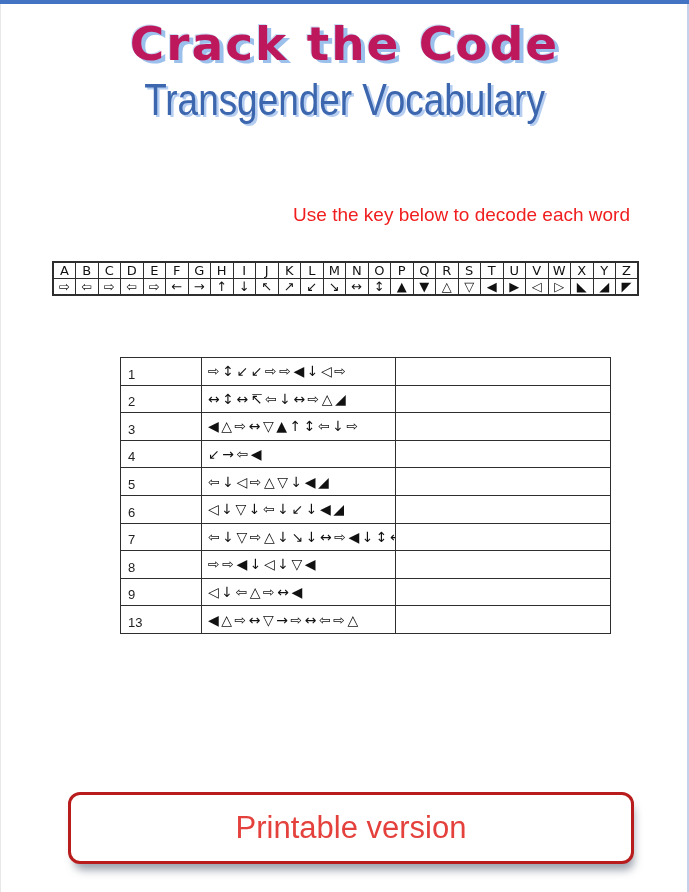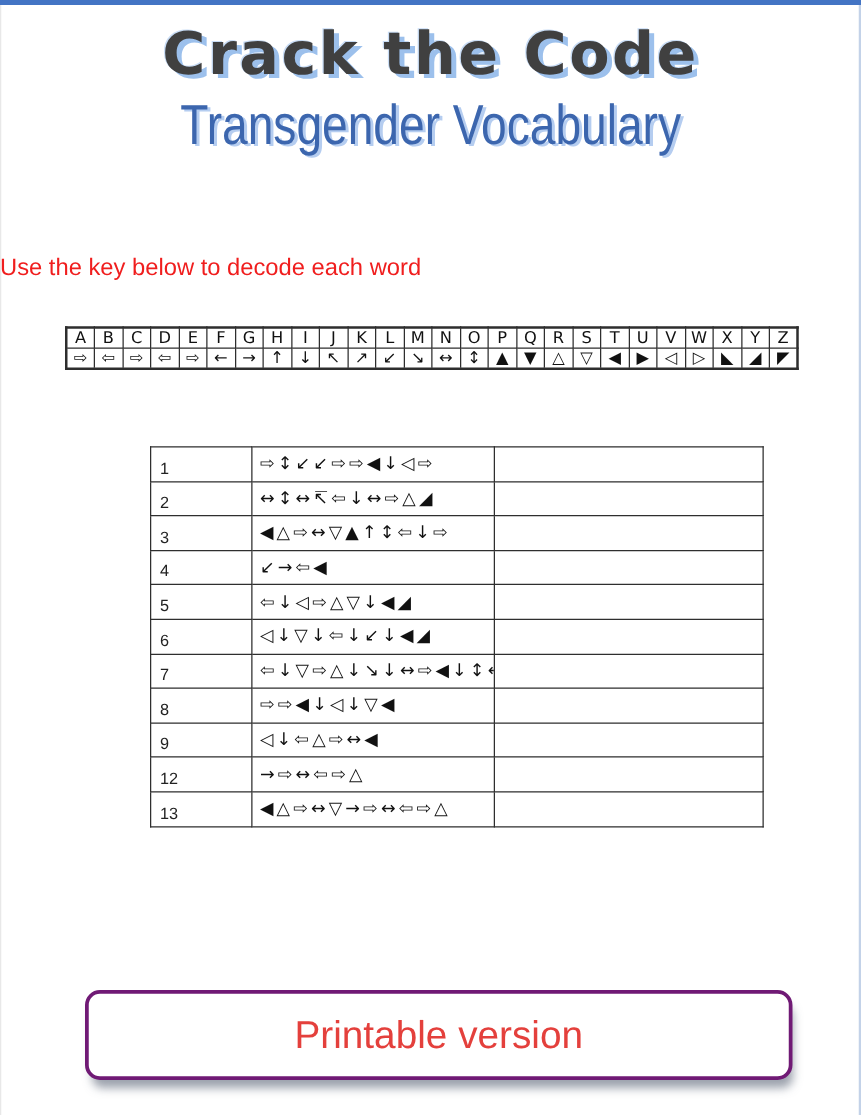--- a/index.html
+++ b/index.html
@@ -25,36 +25,36 @@
     width: 1px; height: 888px;
     background: #e8e8e8;
   }
   .main-title {
     position: absolute; left: 0; top: 16px; width: 689px;
     text-align: center;
     font-family: "DejaVu Sans", sans-serif;
     font-weight: bold;
     font-size: 47px;
     letter-spacing: 2px;
-    color: #404040;
+    color: #be185d;
     text-shadow: 4px 3px 0 #9cc0ec, -1px -1px 0 #c8dcf5;
   }
   .sub-title {
     position: absolute; left: 0; top: 74px; width: 689px;
     text-align: center;
     font-size: 45px;
     font-weight: normal;
     color: #3c66ae;
     transform: scaleX(0.82);
     transform-origin: 50% 50%;
     text-shadow: 3px 2px 0 #b5cdf0;
   }
   .instruction {
     position: absolute; left: 0; top: 204px; width: 630px;
-    text-align: left;
+    text-align: right;
     font-size: 19px;
     color: #f01e1e;
   }
   table { border-collapse: collapse; table-layout: fixed; }
   td { border: 1px solid #2e2e2e; }
 
   .key-table {
     position: absolute; left: 52px; top: 261px;
     width: 585px;
     border: 2px solid #2e2e2e;
@@ -89,21 +89,21 @@
     padding-left: 6px;
     vertical-align: middle;
     white-space: nowrap; overflow: hidden;
   }
   .answer-cell { width: 215px; }
 
   .printable-btn {
     position: absolute; left: 68px; top: 792px;
     width: 566px; height: 72px;
     background: #ffffff;
-    border: 3px solid #701a75;
+    border: 3px solid #b91c1c;
     border-radius: 12px;
     color: #e4403c;
     font-family: "Liberation Sans", sans-serif;
     font-size: 31px;
     text-align: center;
     line-height: 66px;
     cursor: pointer;
     box-shadow: 3px 9px 8px -3px rgba(75, 85, 105, 0.55);
     display: block;
   }
@@ -222,25 +222,20 @@
         <td class="num-cell">8</td>
         <td class="code-cell">⇨⇨◀↓◁↓▽◀</td>
         <td class="answer-cell"></td>
       </tr>
       <tr>
         <td class="num-cell">9</td>
         <td class="code-cell">◁↓⇦△⇨↔◀</td>
         <td class="answer-cell"></td>
       </tr>
       <tr>
-        <td class="num-cell">12</td>
-        <td class="code-cell">→⇨↔⇦⇨△</td>
-        <td class="answer-cell"></td>
-      </tr>
-      <tr>
         <td class="num-cell">13</td>
         <td class="code-cell">◀△⇨↔▽→⇨↔⇦⇨△</td>
         <td class="answer-cell"></td>
       </tr>
     </tbody>
 </table>
 
 <a class="printable-btn">Printable version</a>
 
 </body></html>

